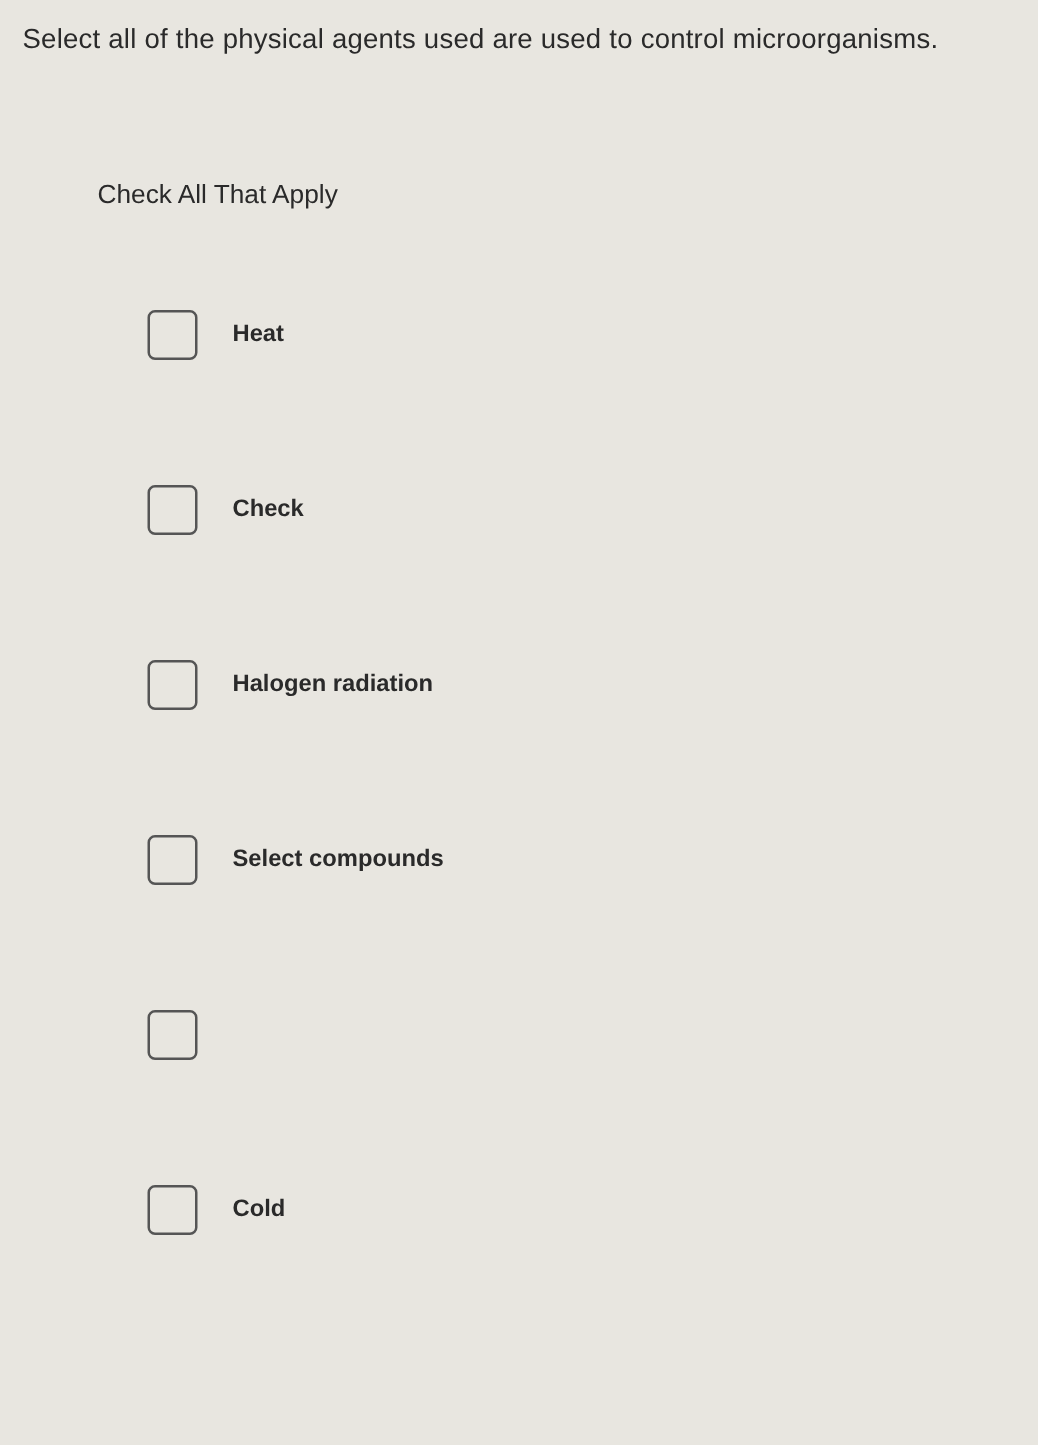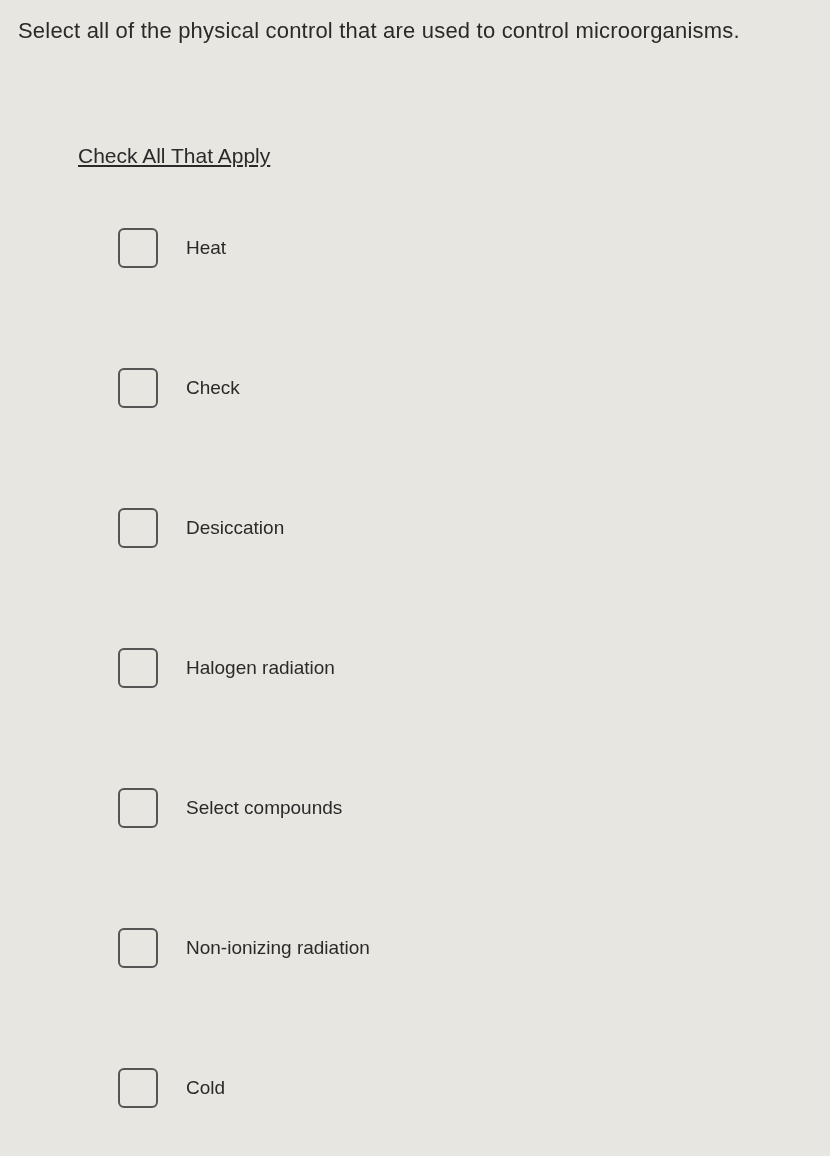--- a/index.html
+++ b/index.html
@@ -22,23 +22,22 @@
       font-weight: 400;
       letter-spacing: 0.2px;
     }
     .content-area {
       margin-top: 100px;
       padding-left: 78px;
     }
     .instruction {
       font-size: 21px;
       color: #2a2a2a;
-      margin-bottom: 60px;
+      margin-bottom: 80px;
       font-weight: 400;
-      text-decoration: underline;
     }
     .option-row {
       display: flex;
       align-items: center;
       margin-bottom: 100px;
       padding-left: 40px;
     }
     .option-row:last-child {
       margin-bottom: 0;
     }
@@ -48,58 +47,53 @@
       border: 2px solid #555;
       border-radius: 6px;
       background: transparent;
       cursor: pointer;
       flex-shrink: 0;
     }
     .option-label {
       font-size: 19px;
       color: #2a2a2a;
       margin-left: 28px;
-      font-weight: 400;
+      font-weight: 700;
     }
   </style>
 </head>
 <body>
 
-<div class="question-text">Select all of the physical control that are used to control microorganisms.</div>
+<div class="question-text">Select all of the physical agents used are used to control microorganisms.</div>
 
 <div class="content-area">
   <div class="instruction">Check All That Apply</div>
 
   <div class="option-row">
     <div class="checkbox"></div>
     <div class="option-label">Heat</div>
   </div>
 
   <div class="option-row">
     <div class="checkbox"></div>
     <div class="option-label">Check</div>
   </div>
 
-  <div class="option-row">
-    <div class="checkbox"></div>
-    <div class="option-label">Desiccation</div>
-  </div>
 
   <div class="option-row">
     <div class="checkbox"></div>
     <div class="option-label">Halogen radiation</div>
   </div>
 
   <div class="option-row">
     <div class="checkbox"></div>
     <div class="option-label">Select compounds</div>
   </div>
 
   <div class="option-row">
     <div class="checkbox"></div>
-    <div class="option-label">Non-ionizing radiation</div>
   </div>
 
   <div class="option-row">
     <div class="checkbox"></div>
     <div class="option-label">Cold</div>
   </div>
 </div>
 
 </body></html>

